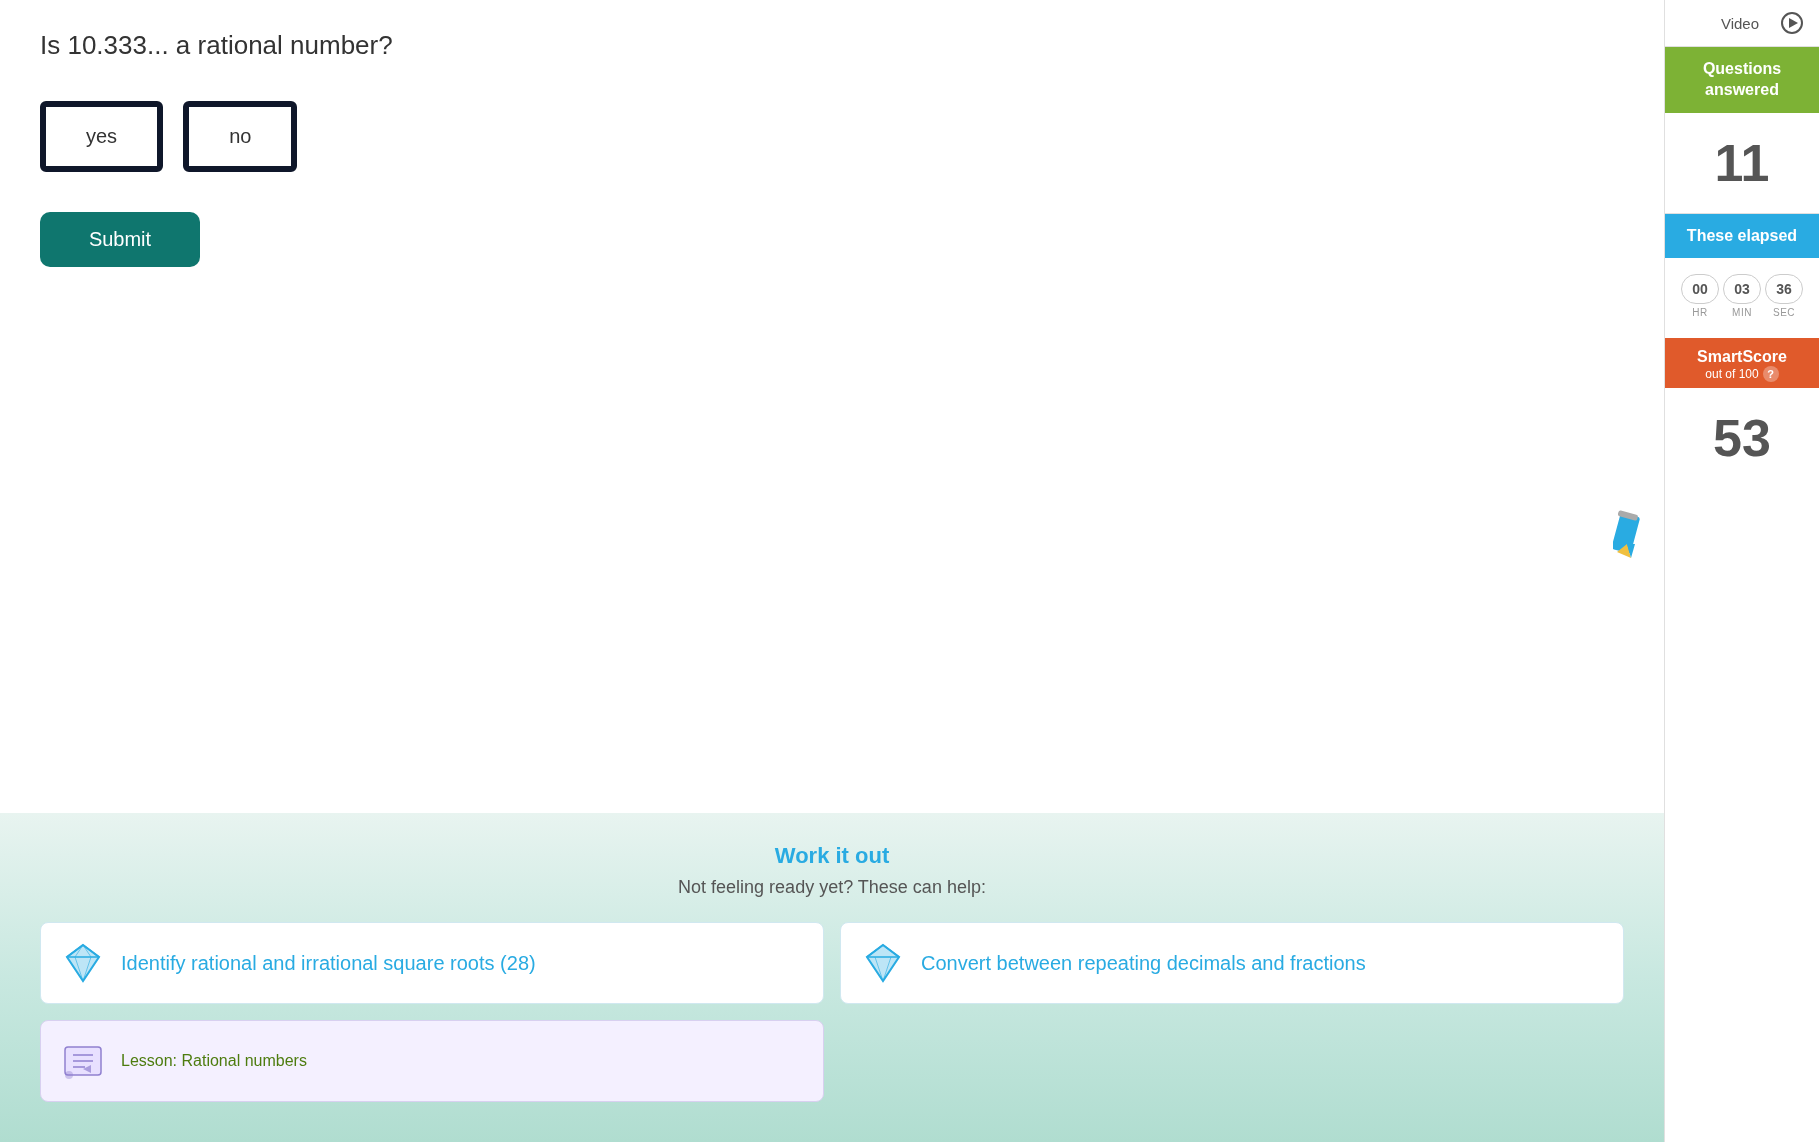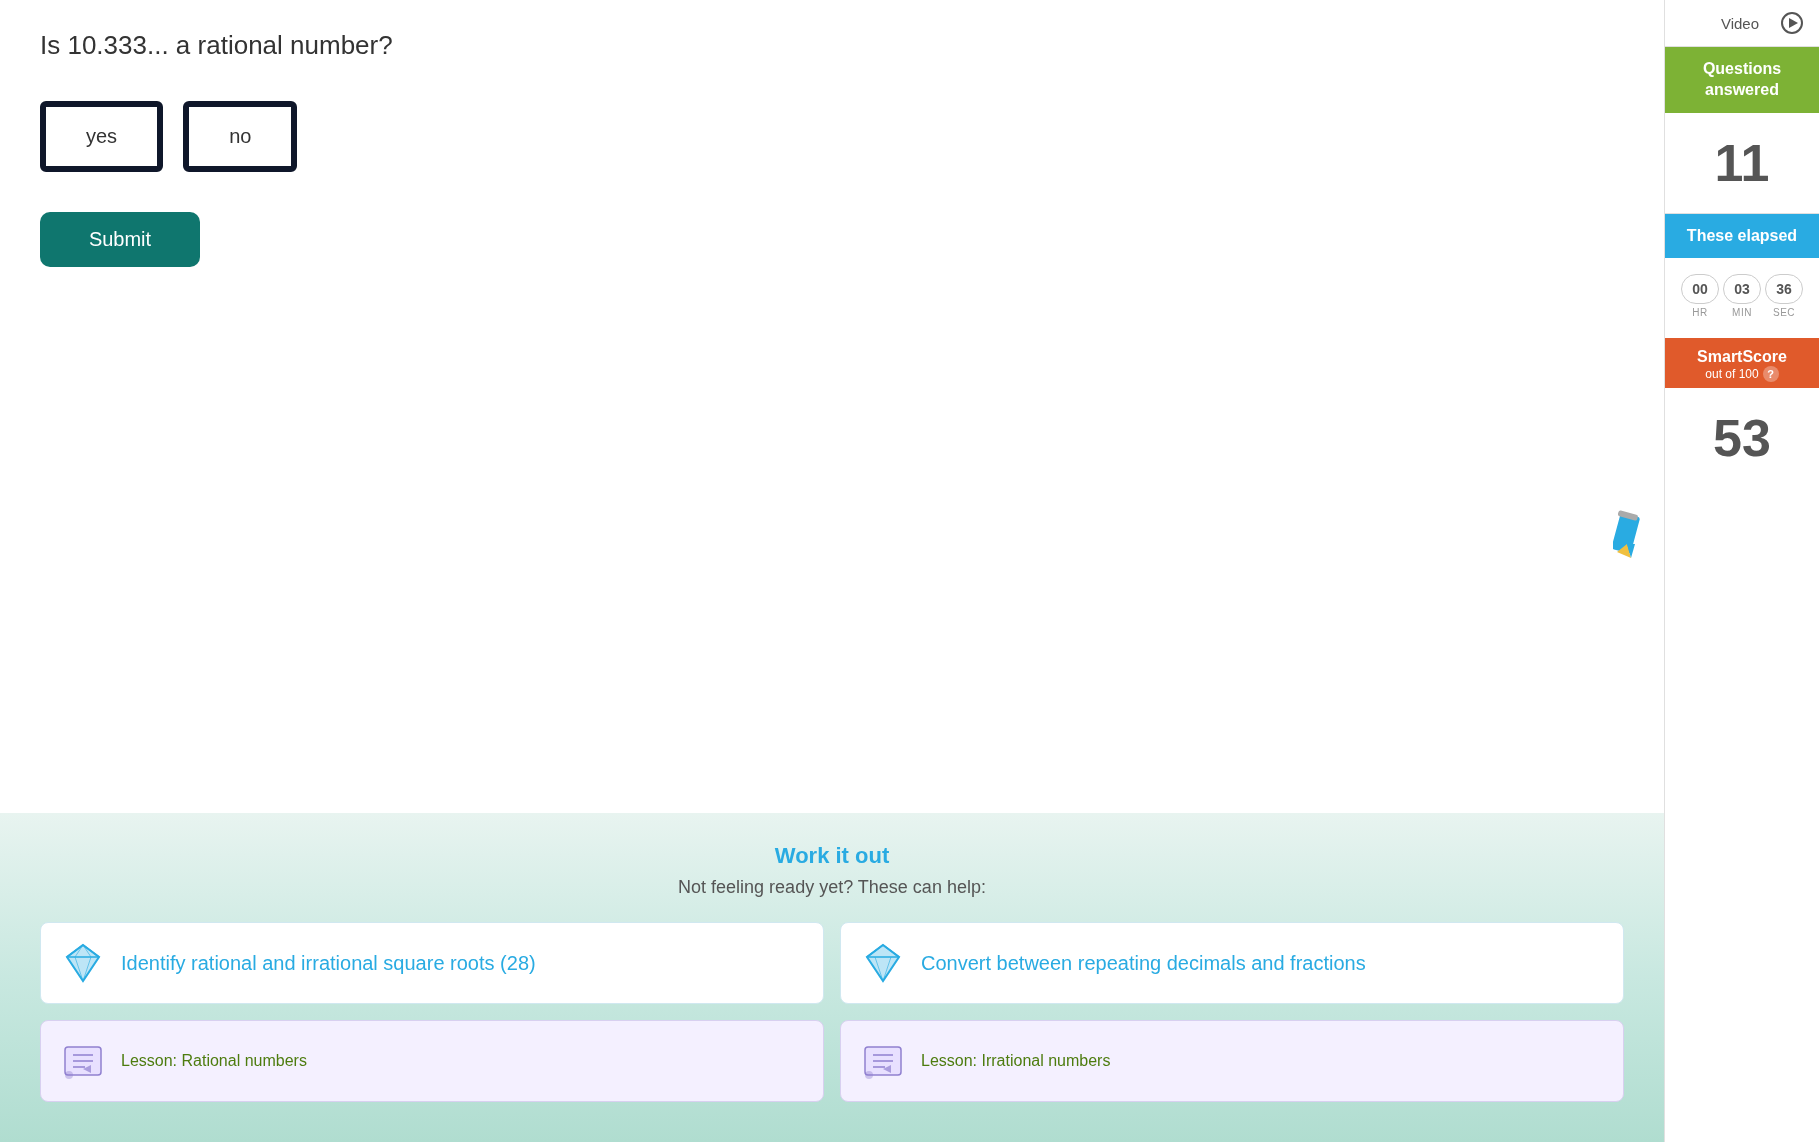--- a/index.html
+++ b/index.html
@@ -372,26 +372,15 @@
         <rect x="4" y="8" width="36" height="28" rx="3" fill="#e8e0ff" stroke="#9080d0" stroke-width="1.5"></rect>
         <line x1="12" y1="16" x2="32" y2="16" stroke="#9080d0" stroke-width="1.5"></line>
         <line x1="12" y1="22" x2="32" y2="22" stroke="#9080d0" stroke-width="1.5"></line>
         <line x1="12" y1="28" x2="24" y2="28" stroke="#9080d0" stroke-width="1.5"></line>
         <circle cx="8" cy="36" r="4" fill="#9080d0" opacity="0.4"></circle>
         <polygon points="22,30 30,26 30,34" fill="#9080d0" opacity="0.7"></polygon>
       </svg>
       <span class="lesson-label">Lesson: Rational numbers</span>
     </div>
 
-    <div class="resource-card lesson-card">
-      <svg class="resource-icon" viewBox="0 0 44 44" fill="none" xmlns="http://www.w3.org/2000/svg">
-        <rect x="4" y="8" width="36" height="28" rx="3" fill="#e8e0ff" stroke="#9080d0" stroke-width="1.5"></rect>
-        <line x1="12" y1="16" x2="32" y2="16" stroke="#9080d0" stroke-width="1.5"></line>
-        <line x1="12" y1="22" x2="32" y2="22" stroke="#9080d0" stroke-width="1.5"></line>
-        <line x1="12" y1="28" x2="24" y2="28" stroke="#9080d0" stroke-width="1.5"></line>
-        <circle cx="8" cy="36" r="4" fill="#9080d0" opacity="0.4"></circle>
-        <polygon points="22,30 30,26 30,34" fill="#9080d0" opacity="0.7"></polygon>
-      </svg>
-      <span class="lesson-label">Lesson: Irrational numbers</span>
-    </div>
 
   </div>
 </div>
 
 </body></html>

